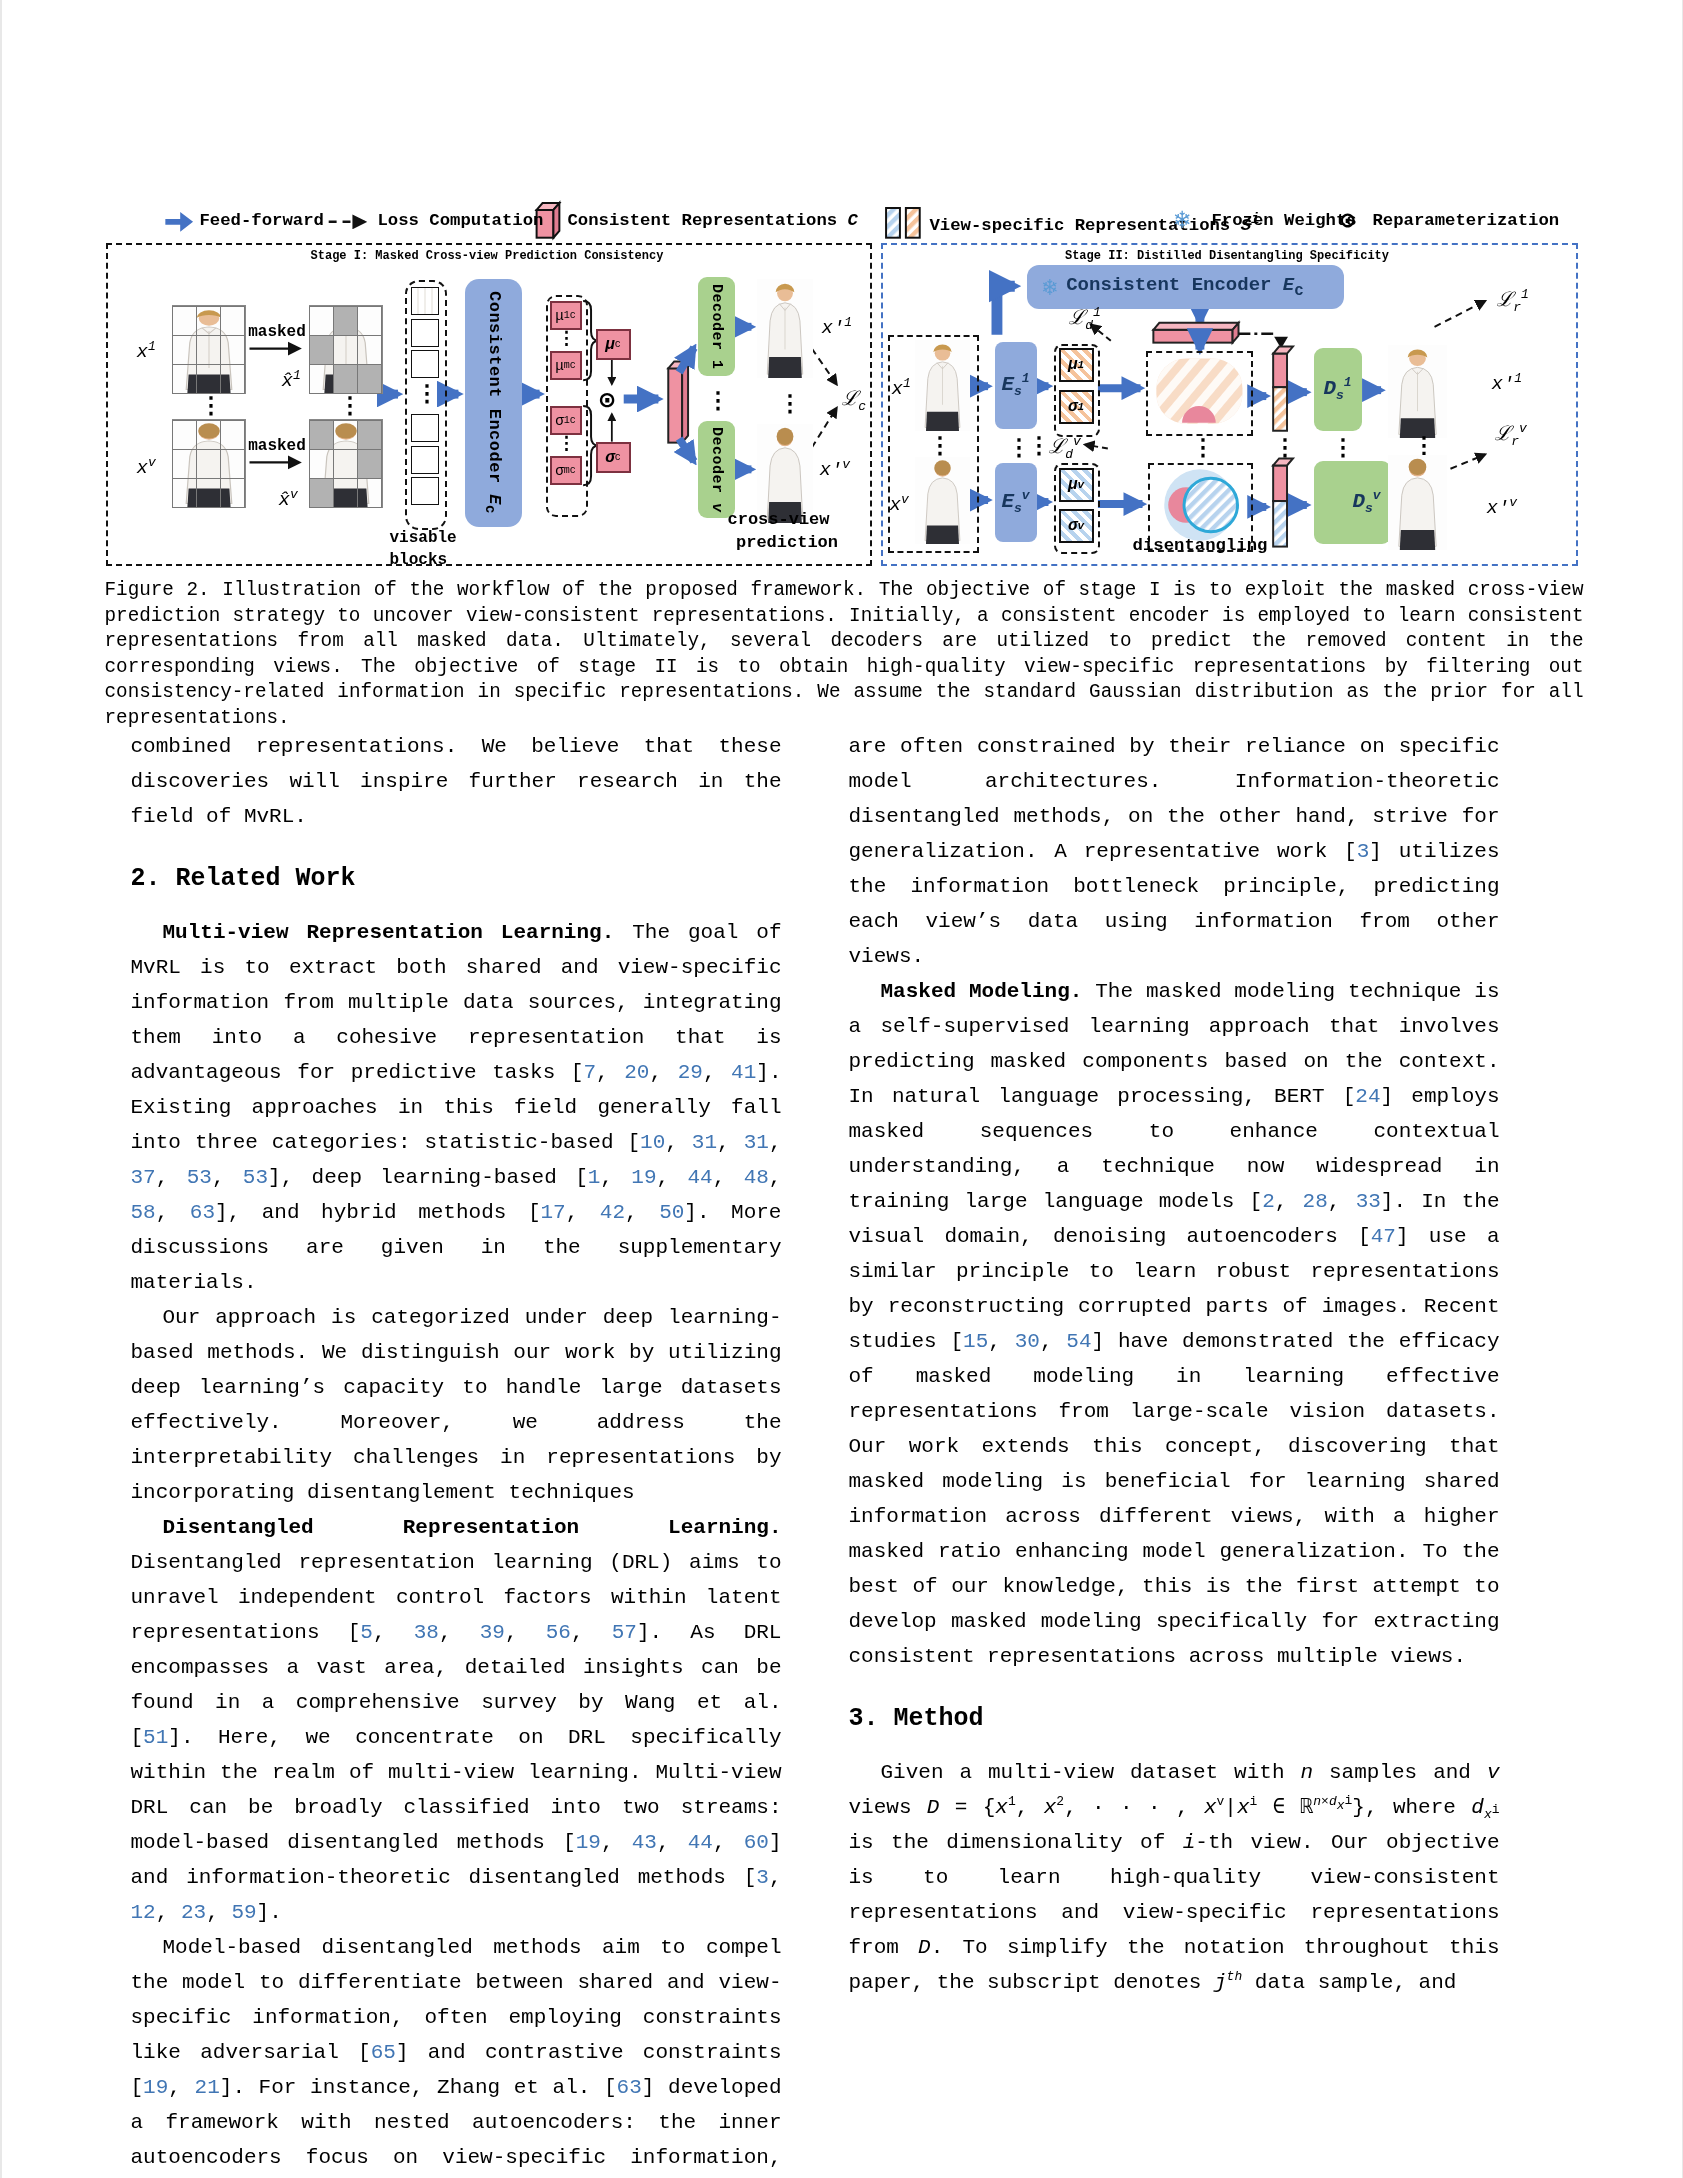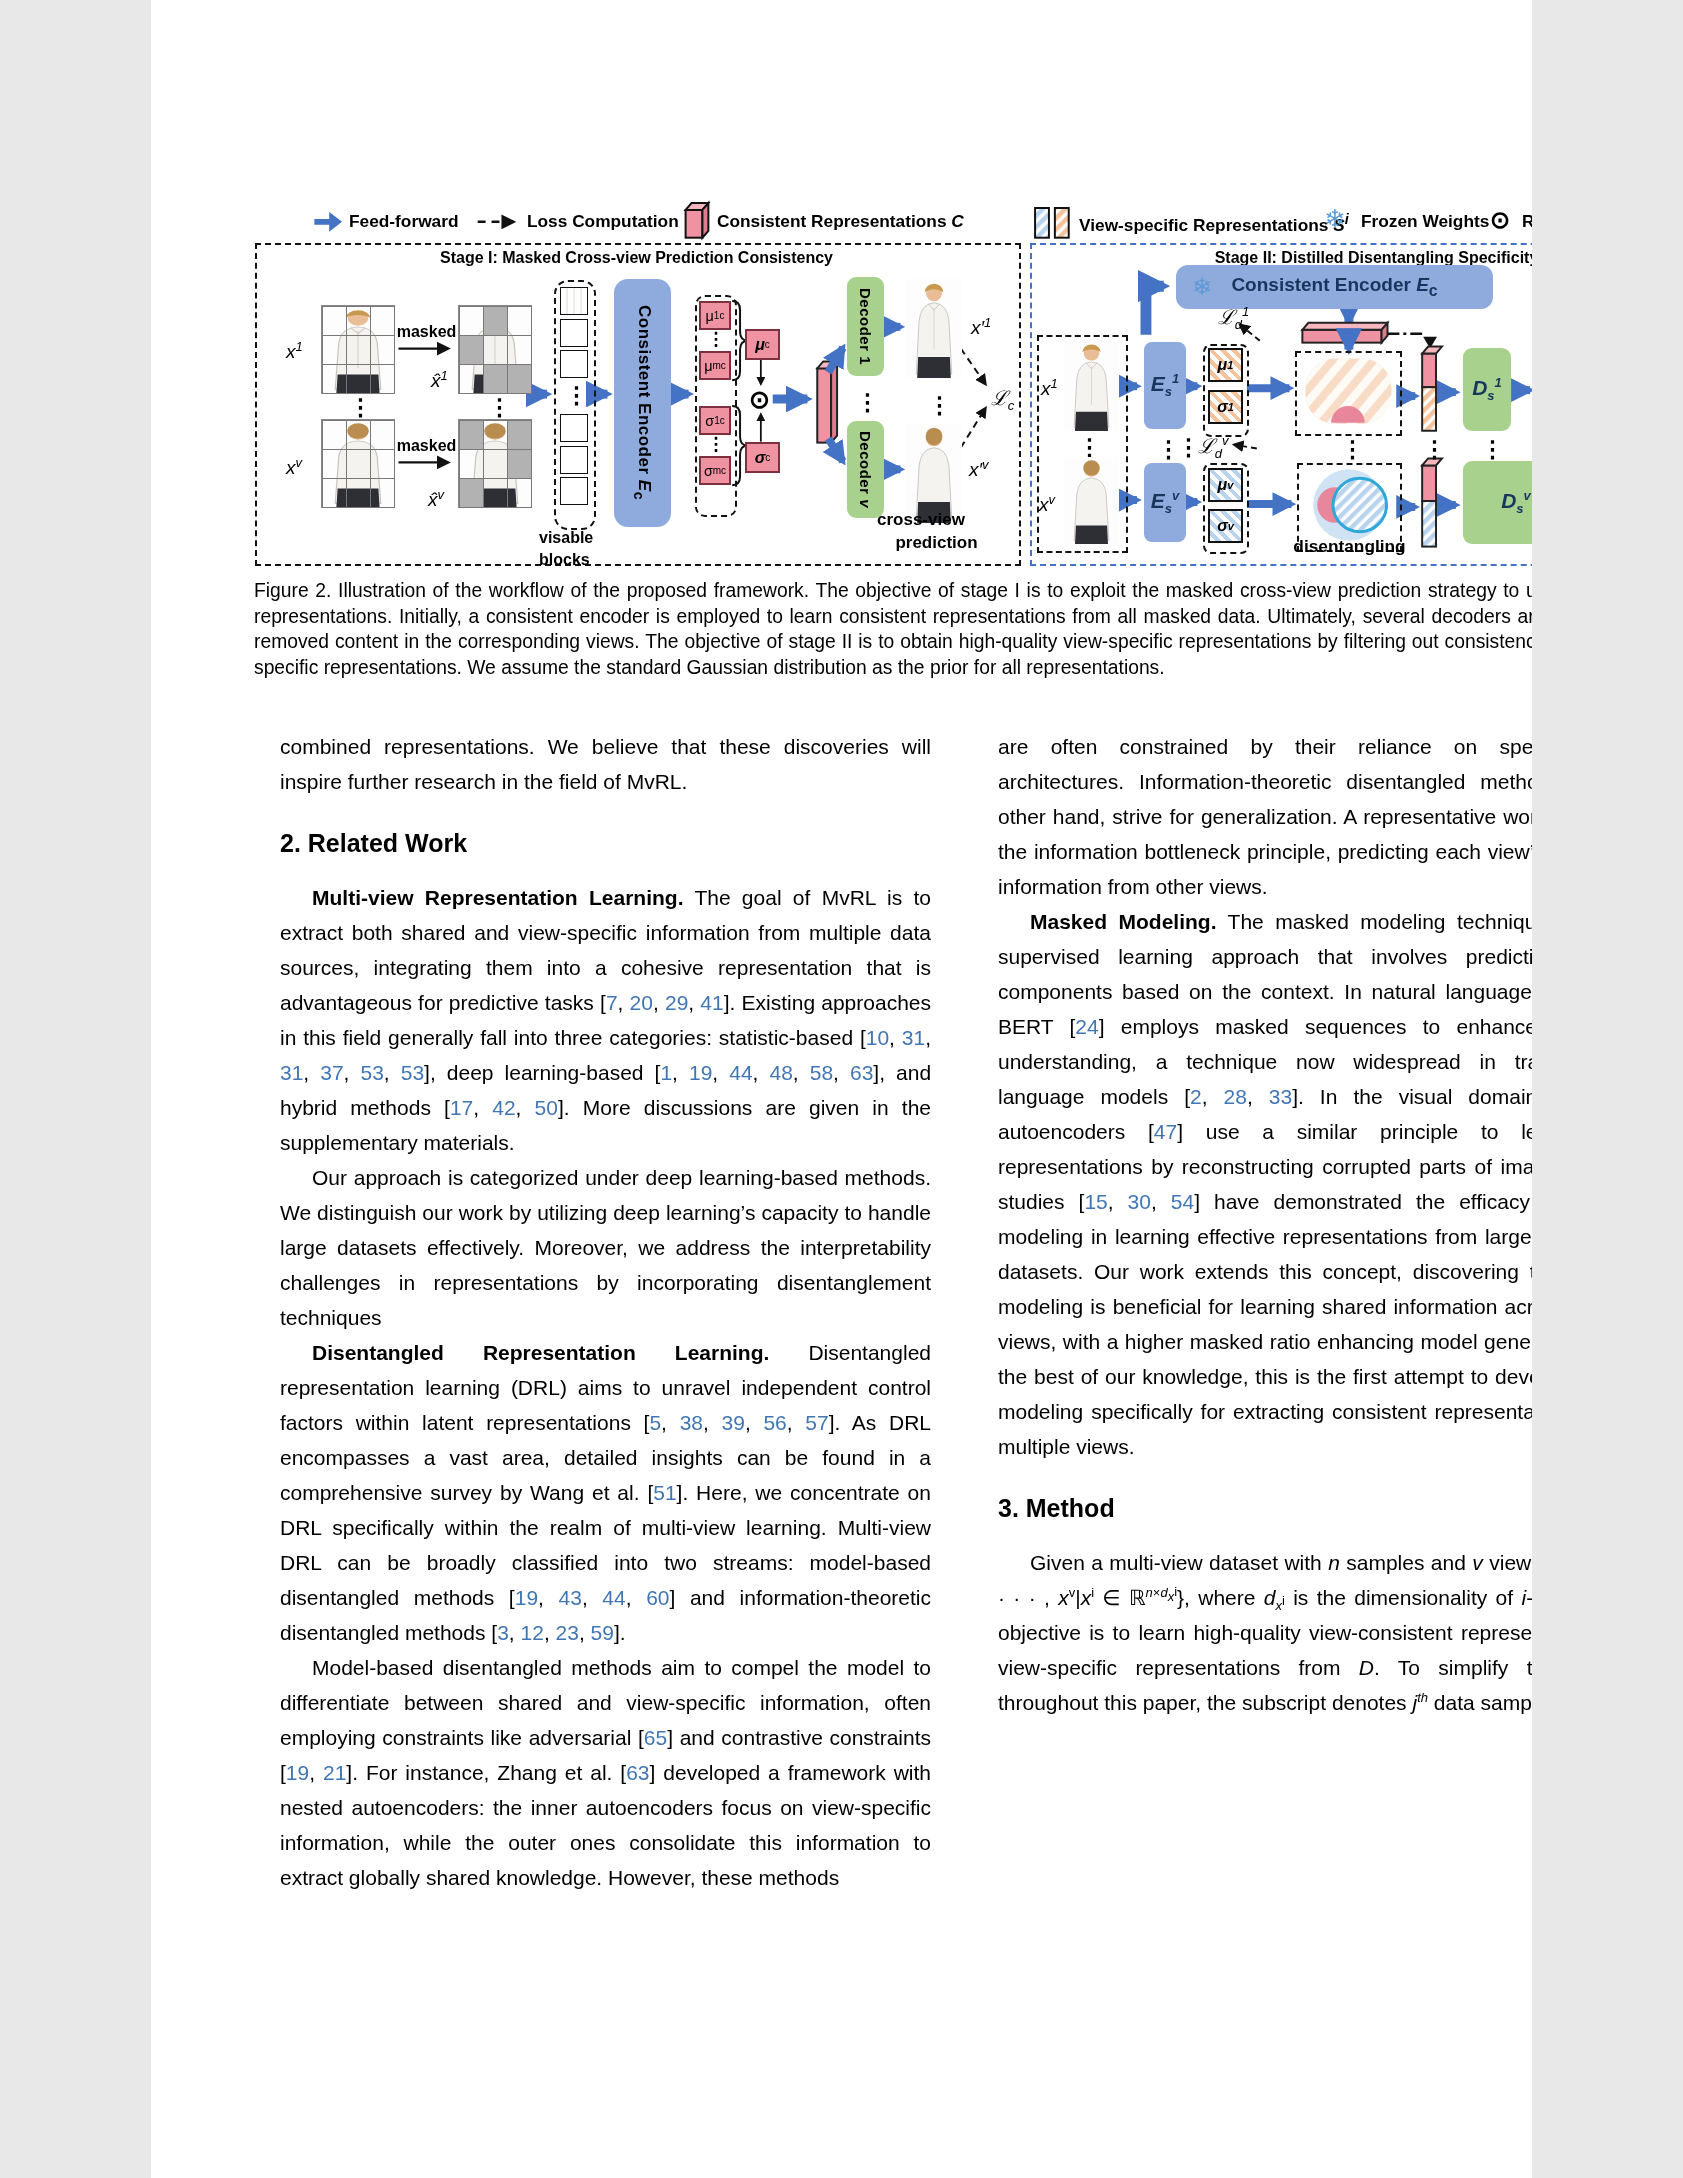--- a/index.html
+++ b/index.html
@@ -1,24 +1,24 @@
 <!DOCTYPE html>
 <html><head>
 <meta charset="utf-8">
 <style>
   html,body{margin:0;padding:0;background:#e8e8e8;}
-  .page{position:relative;width:1381px;height:2178px;background:#ffffff;margin:0 auto;
-        font-family:Liberation Sans, sans-serif;color:#000;overflow:hidden;}
+  .page{position:relative;width:1680px;height:2178px;background:#ffffff;margin:0 auto;
+        font-family:Liberation Mono, monospace;color:#000;overflow:hidden;}
   .abs{position:absolute;}
   
   .fig-svg{position:absolute;left:0;top:0;width:1683px;height:614px;z-index:1;}
   .fg{z-index:2;}
   .stagebox{border:2.5px dashed #111;}
   .stagebox.blue{border:2.5px dashed #4472c4;}
-  .stage-title{font-weight:bold;font-size:16px;text-align:center;}
+  .stage-title{font-weight:bold;font-size:12px;text-align:center;}
   .leg-label{font-weight:bold;font-size:17.3px;white-space:nowrap;}
   .photo{background:#fcfcfc;}
   .photo svg{display:block;}
   .gridov{position:absolute;inset:0;display:grid;grid-template-columns:repeat(3,1fr);grid-template-rows:repeat(3,1fr);}
   .gridov span{border:1px solid #787878;margin:-0.5px;}
   .gridov span.m{background:#b2b2b2;}
   .mathlab{font-style:italic;font-size:19px;white-space:nowrap;}
   .mathlab sup,.mathlab sub{font-size:13px;}
   .losslab{font-style:italic;font-size:20px;white-space:nowrap;}
   .losslab sup,.losslab sub{font-size:13px;}

